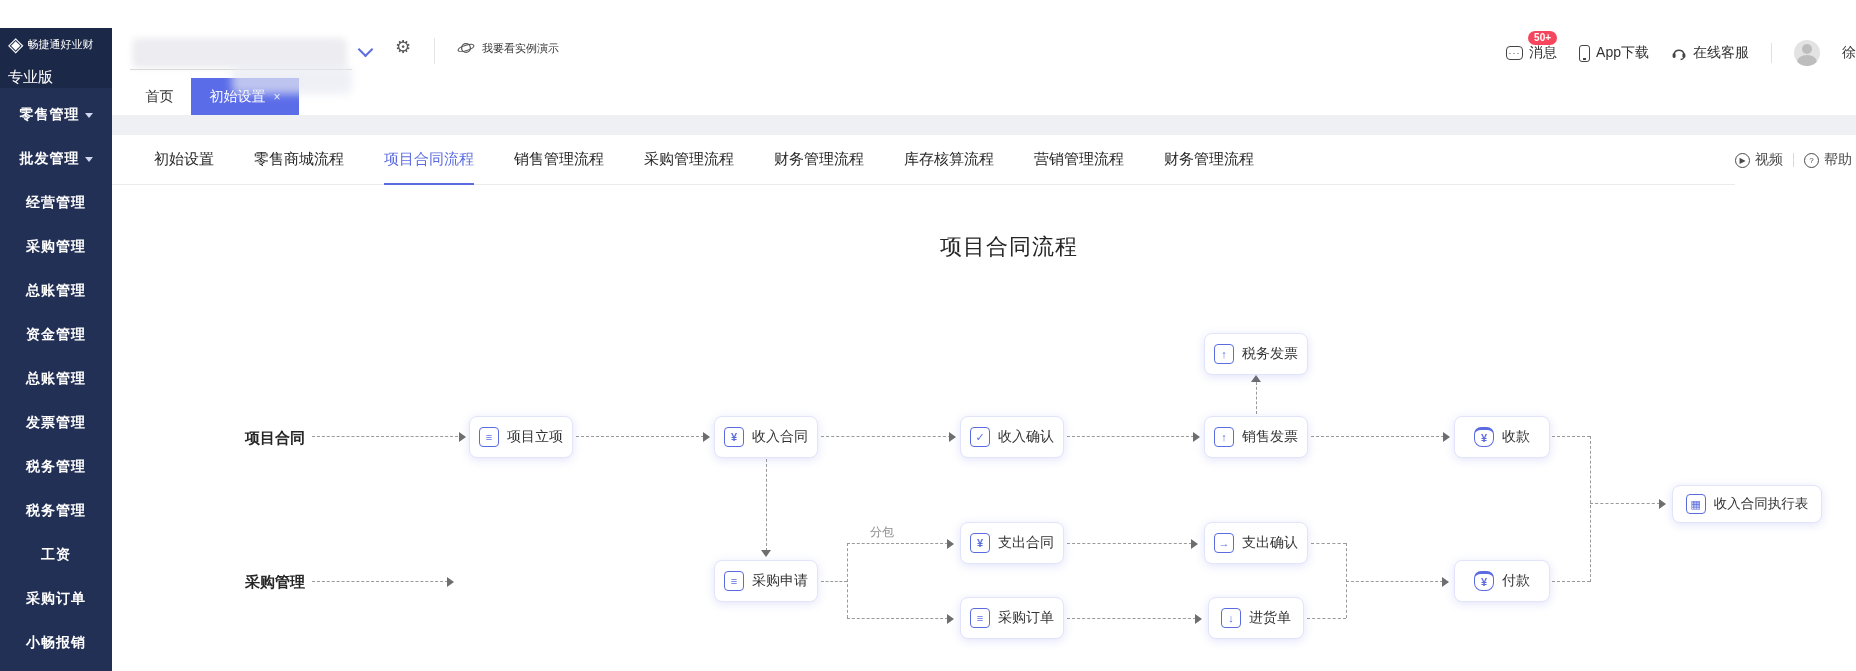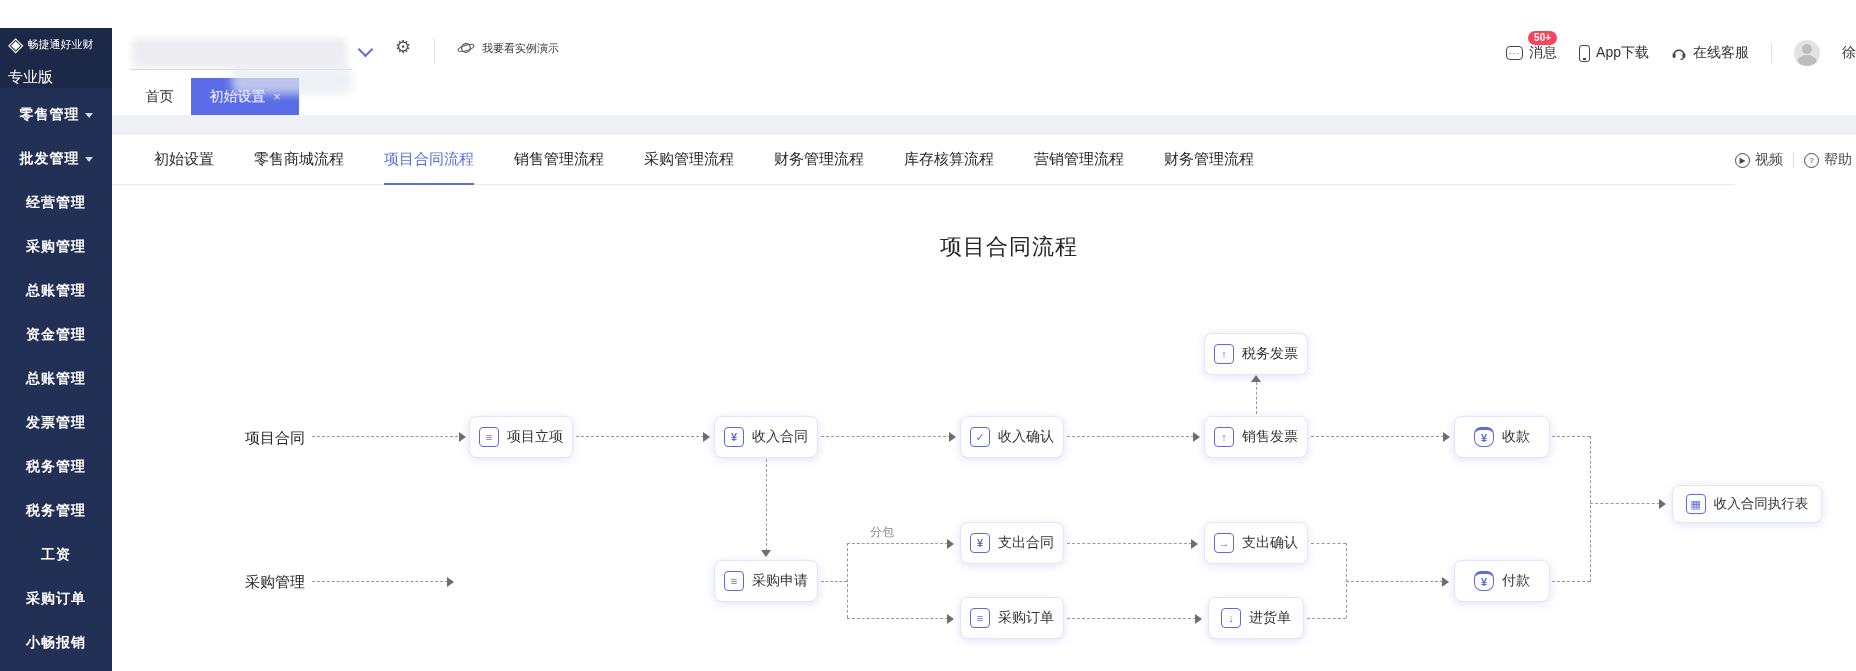--- a/index.html
+++ b/index.html
@@ -55,21 +55,21 @@
   .subnav-item.active { color:#5b6ce0; font-weight:500; }
   .subnav-item.active::after { content:""; position:absolute; left:0; right:0; bottom:0; height:2px; background:#5b6ce0; }
   .subnav-right { position:absolute; right:0; top:0; height:50px; display:flex; align-items:center; gap:10px; padding-right:4px; background:#fff; }
   .subnav-link { display:flex; align-items:center; gap:5px; font-size:14px; color:#4a4a4a; cursor:pointer; white-space:nowrap; }
   .circ-ic { width:15px; height:15px; border:1.3px solid #4a4a4a; border-radius:50%; display:flex; align-items:center; justify-content:center; font-size:8px; color:#4a4a4a; }
   .sub-div { width:1px; height:14px; background:#d9d9d9; }
 
   
   .flow { position:absolute; left:112px; top:186px; width:1744px; height:485px; background:#fff; }
   .flow-title { position:absolute; left:828px; top:46px; font-size:22px; color:#262626; font-weight:500; letter-spacing:1px; }
-  .rowlabel { position:absolute; font-size:15px; color:#262626; font-weight:400; }
+  .rowlabel { position:absolute; font-size:15px; color:#262626; font-weight:700; }
   .node { position:absolute; background:#fff; border:1px solid #e1e4fb; border-radius:8px;
     box-shadow:0 2px 10px rgba(93,108,224,.18); display:flex; align-items:center; justify-content:center; gap:8px;
     font-size:14px; color:#333; cursor:pointer; z-index:4; }
   .nic { width:20px; height:20px; border:1.6px solid #5b6ce0; border-radius:4px; color:#5b6ce0;
     display:flex; align-items:center; justify-content:center; font-size:11px; font-weight:bold; flex:0 0 auto; }
   .nic.pouch { border-radius:7px 7px 8px 8px; border-top-width:3px; }
   .hline { position:absolute; border-top:1.6px dashed #9a9a9a; height:0; z-index:1; }
   .vline { position:absolute; border-left:1.6px dashed #9a9a9a; width:0; z-index:1; }
   .ah { position:absolute; width:0; height:0; border:5px solid transparent; z-index:2; }
   .ah-r { border-left:7px solid #6e6e6e; border-right:none; }

